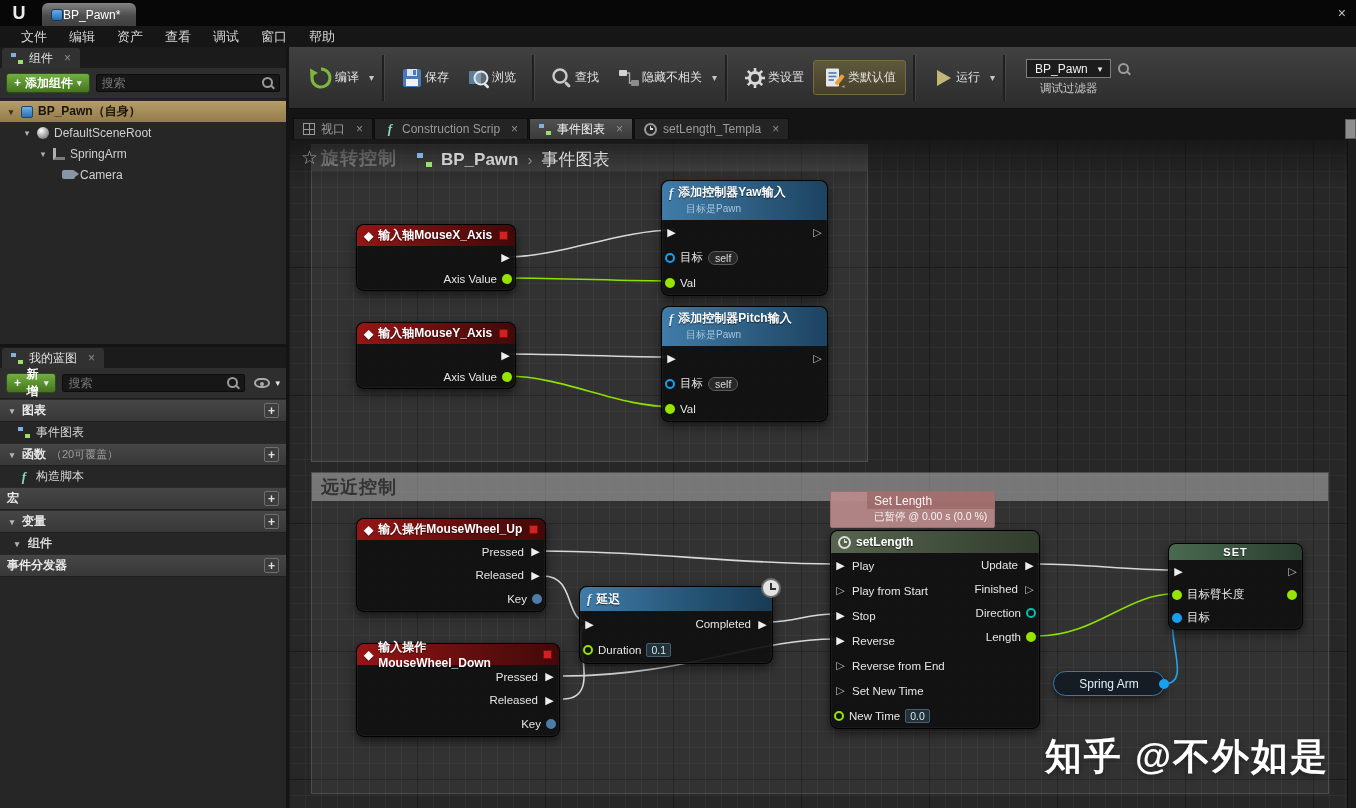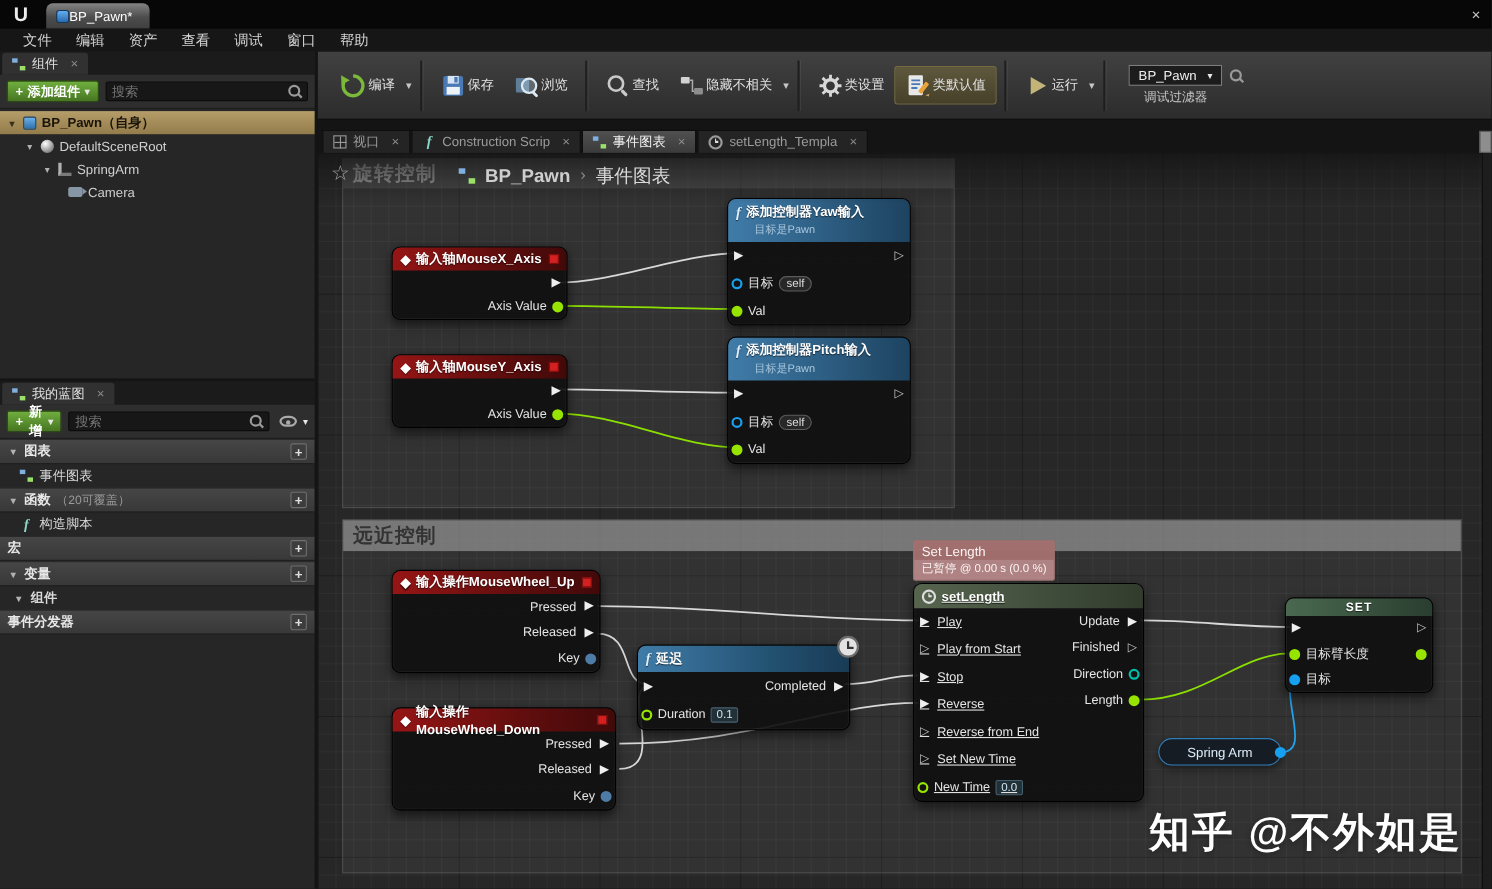--- a/index.html
+++ b/index.html
@@ -617,26 +617,26 @@
               <span class="xpin">▶</span>
             </span>
           </div>
           <div class="row">
             <span class="pin g hollow"></span>
             <span class="lbl">Duration</span>
             <span class="valbox">0.1</span>
           </div>
         </div>
 
-        <div class="tl-tip" style="left:541px;top:352px;">
+        <div class="tl-tip" style="left:541px;top:352px;padding-left:36px;">
           <div class="tt1">Set Length</div>
           <div class="tt2">已暂停 @ 0.00 s (0.0 %)</div>
         </div>
 
-        <div class="node" id="node-timeline" style="left:541px;top:391px;width:210px;height:199px;text-decoration:underline;">
+        <div class="node" id="node-timeline" style="left:541px;top:391px;width:210px;height:199px;">
           <div class="hdr timeline" style="height:22px;">
             <span class="clock-ic"></span>
             <span>setLength</span>
           </div>
           <div class="tl-l">
             <div class="row">
                 <span class="xpin">▶</span>
                 <span class="lbl">Play</span>
               </div>
             <div class="row">

